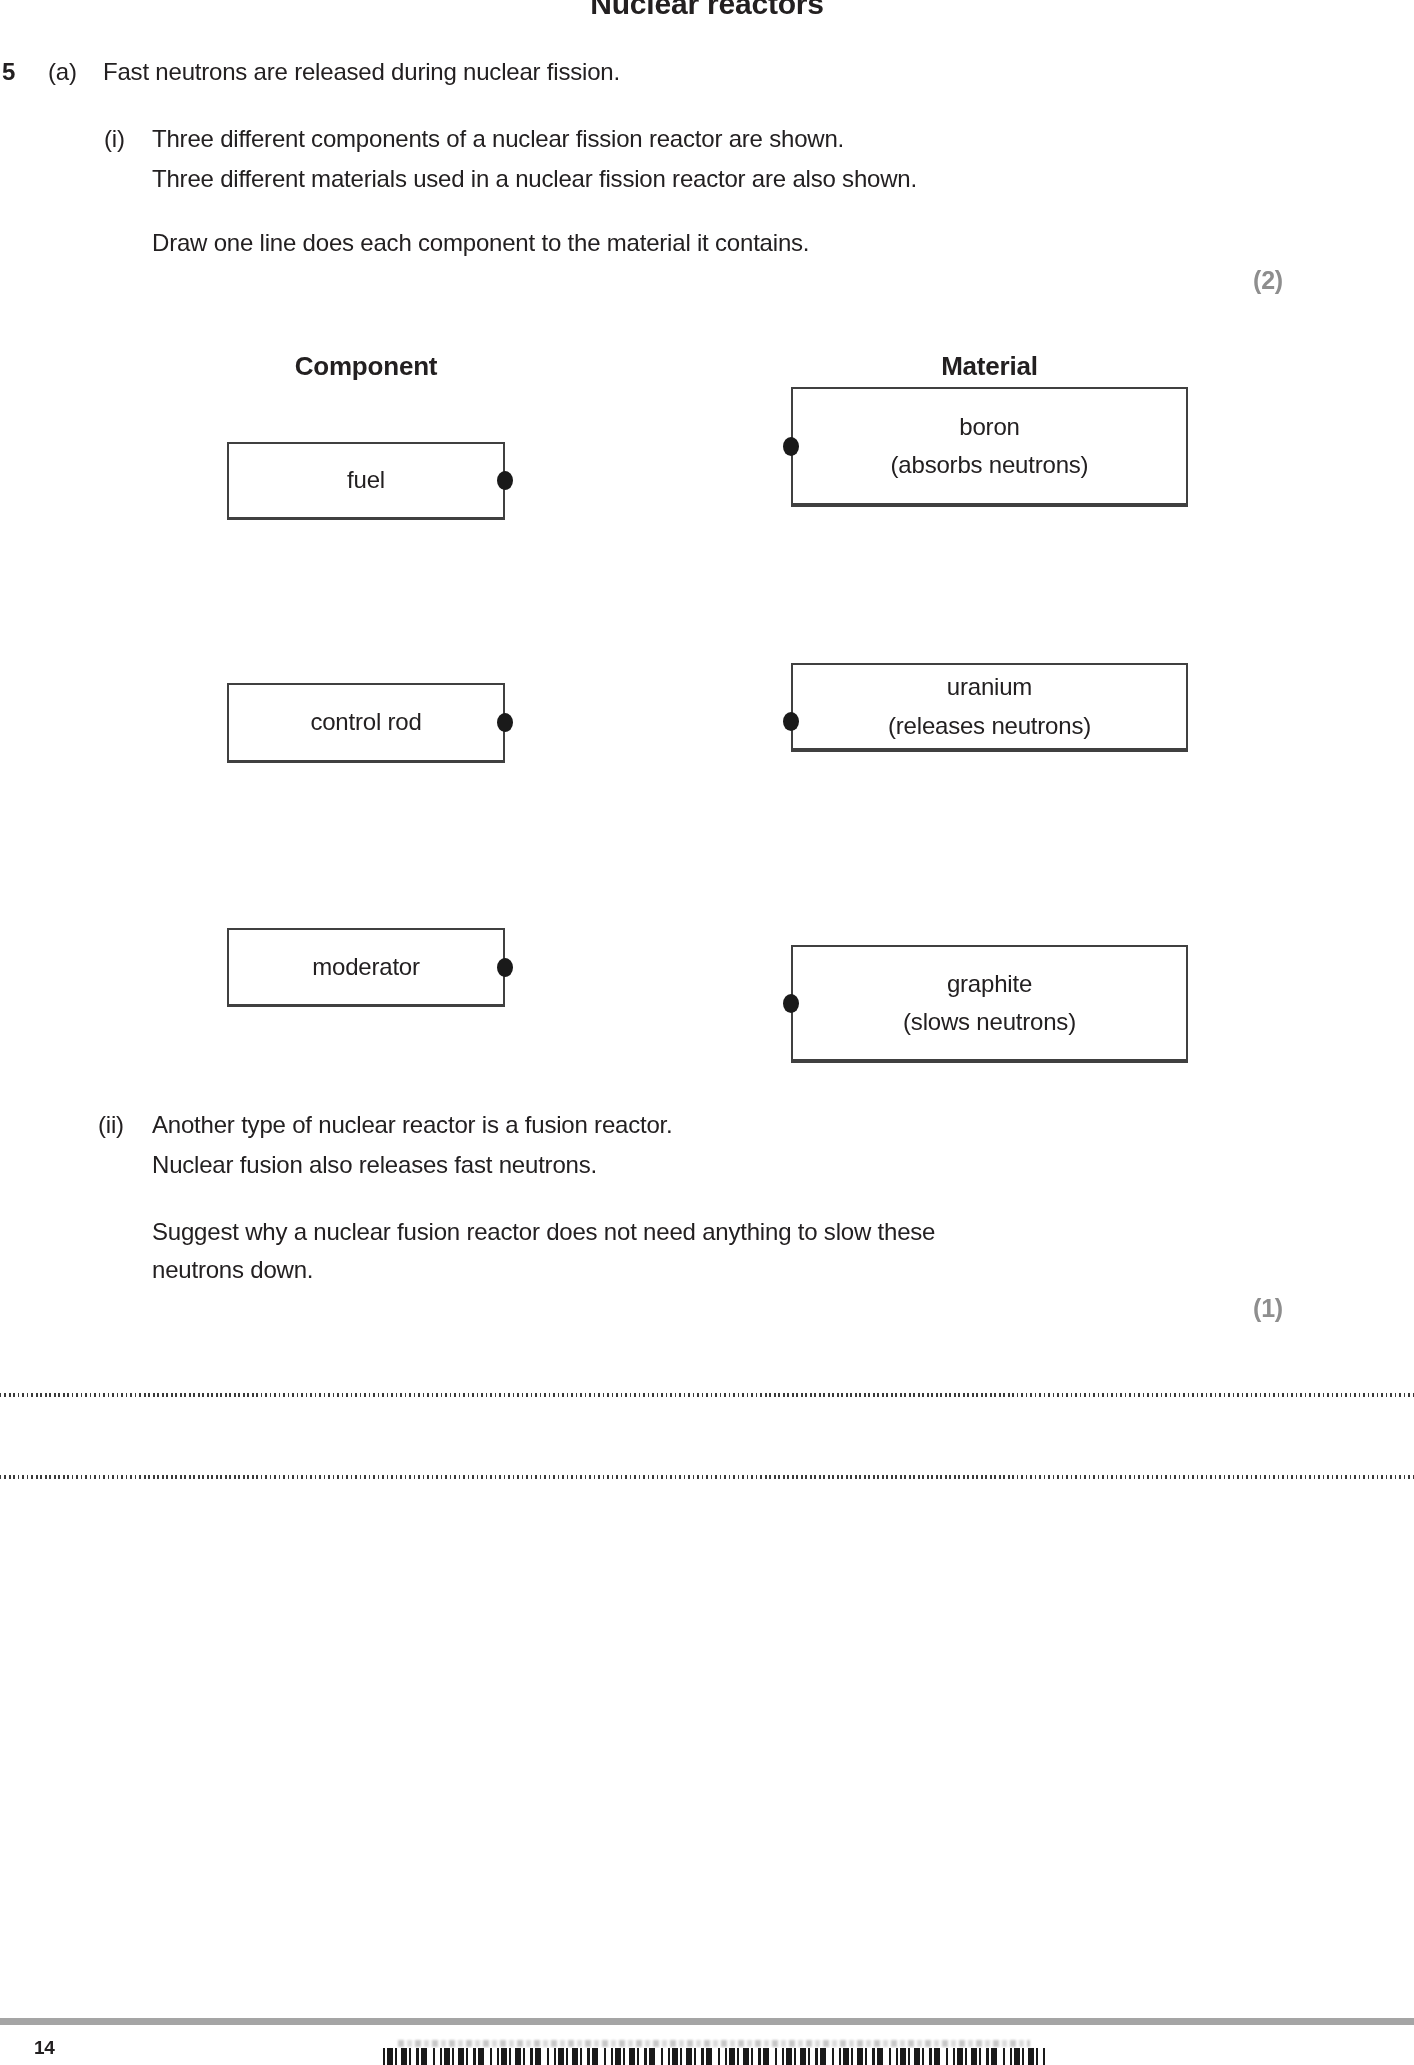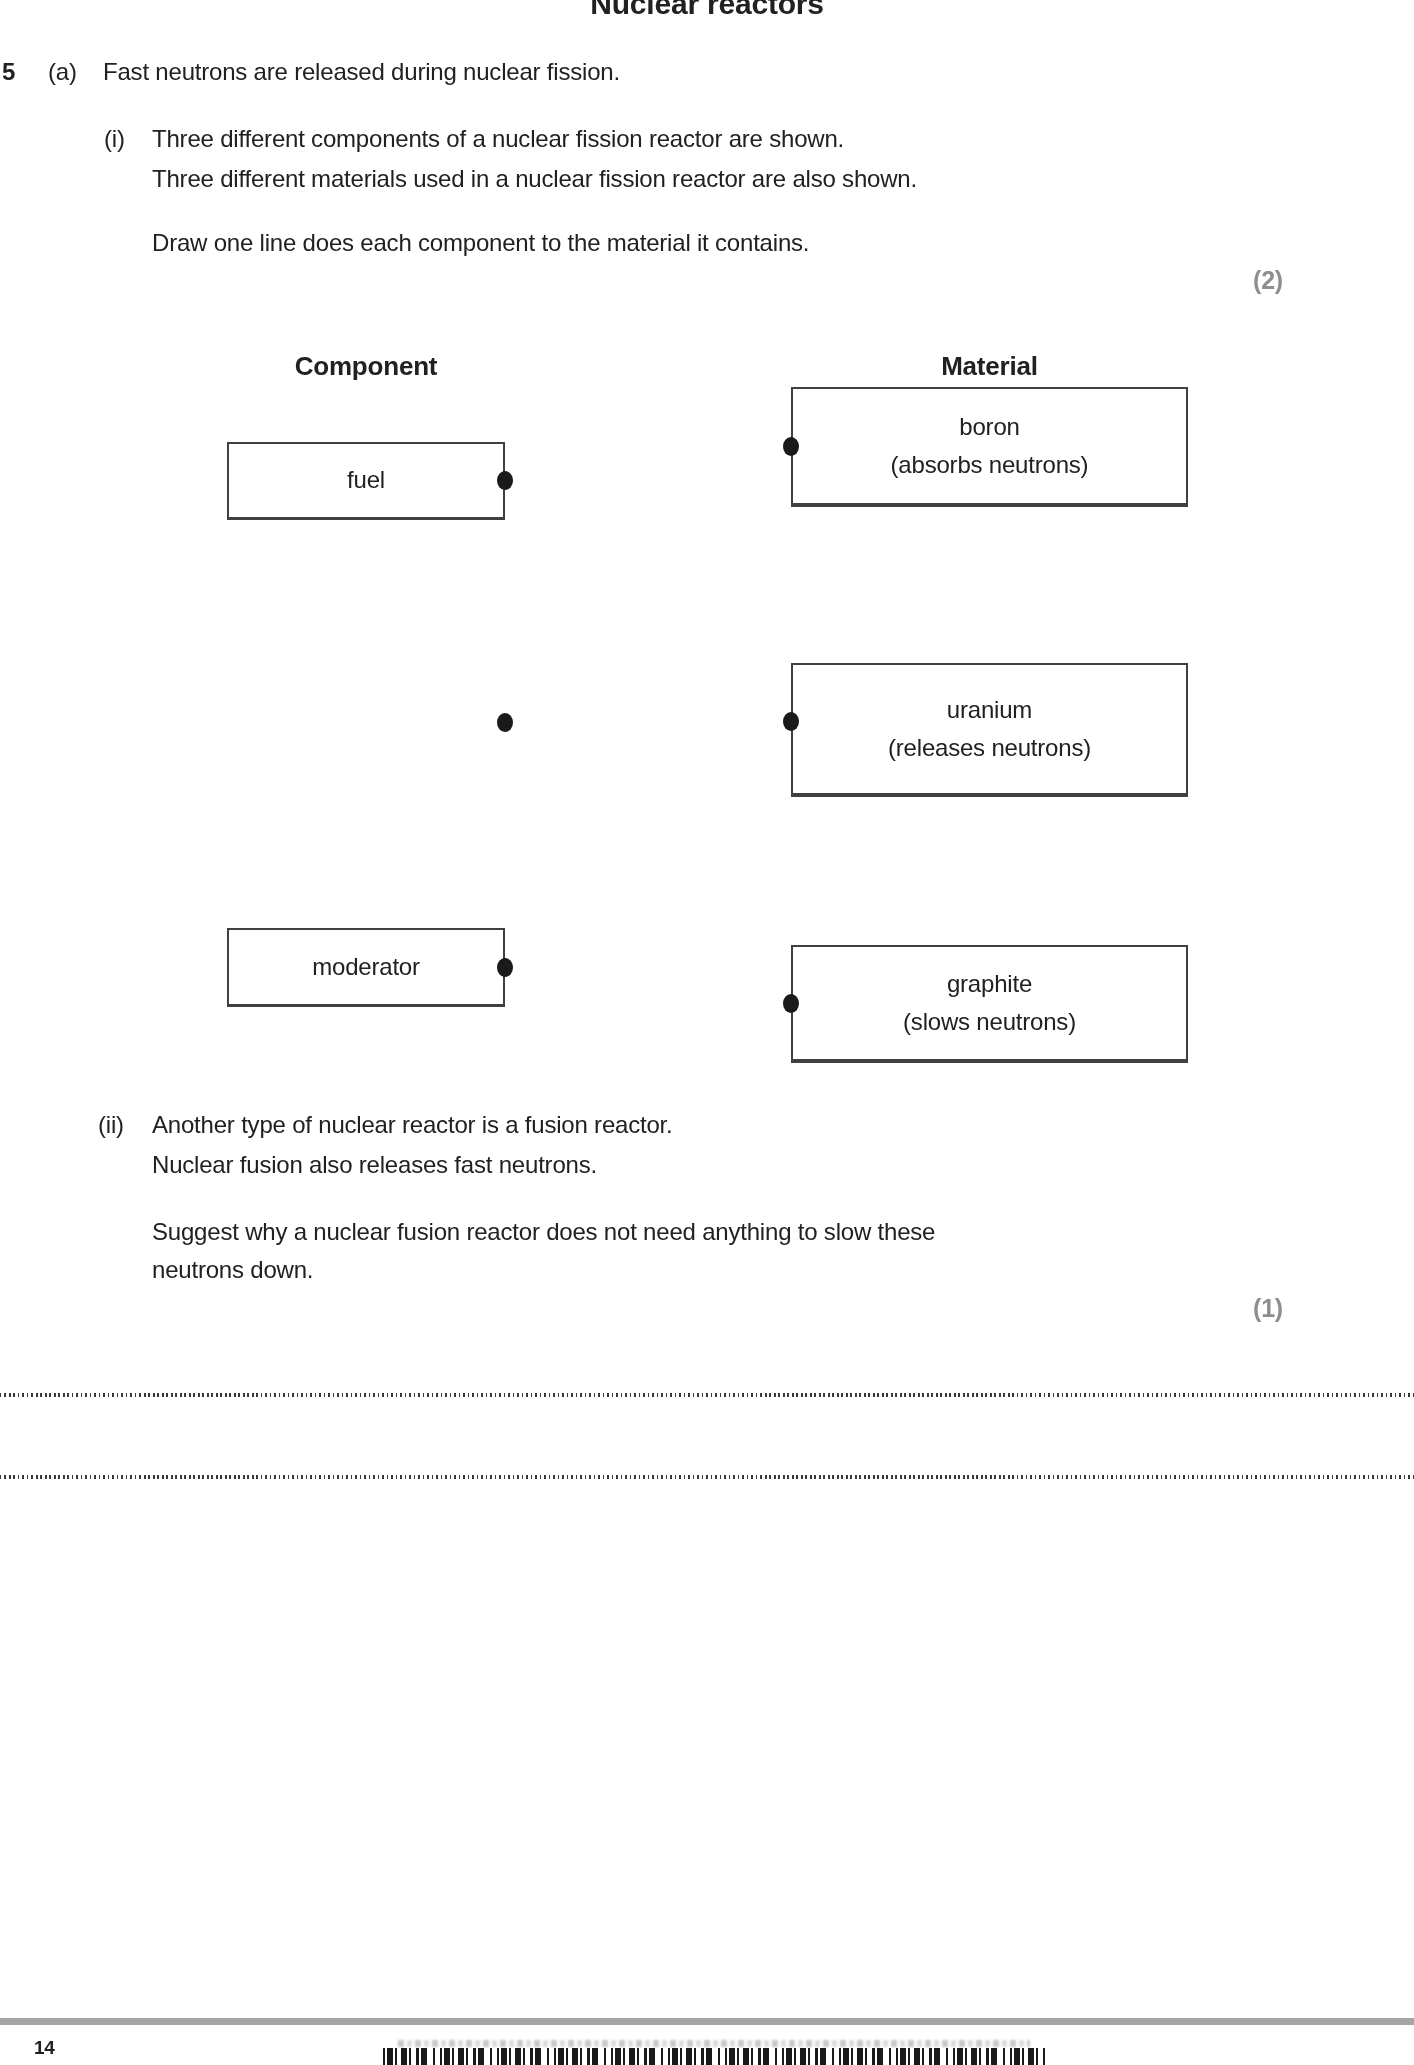--- a/index.html
+++ b/index.html
@@ -79,29 +79,32 @@
   <div class="abs t24" style="left:152px;top:164px;">Three different materials used in a nuclear fission reactor are also shown.</div>
   <div class="abs t24" style="left:152px;top:228px;">Draw one line does each component to the material it contains.</div>
   <div class="abs gray-mark" style="left:1253px;top:265px;">(2)</div>
 
   <div class="abs col-heading" style="left:227px;top:350px;width:278px;">Component</div>
   <div class="abs col-heading" style="left:791px;top:350px;width:397px;">Material</div>
 
   <div class="match-box component-box" style="top:442px;height:78px;">
     <span>fuel</span>
   </div>
+  <div class="match-box component-box" style="top:683px;height:80px;">
+    <span>control rod</span>
+  </div>
   <div class="match-box component-box" style="top:928px;height:79px;">
     <span>moderator</span>
   </div>
 
   <div class="match-box material-box" style="top:387px;height:120px;">
     <span>boron</span>
     <span>(absorbs neutrons)</span>
   </div>
-  <div class="match-box material-box" style="top:663px;height:134px;">
+  <div class="match-box material-box" style="top:663px;height:89px;">
     <span>uranium</span>
     <span>(releases neutrons)</span>
   </div>
   <div class="match-box material-box" style="top:945px;height:118px;">
     <span>graphite</span>
     <span>(slows neutrons)</span>
   </div>
 
   <div class="dot" style="left:497px;top:471px;"></div>
   <div class="dot" style="left:497px;top:713px;"></div>

